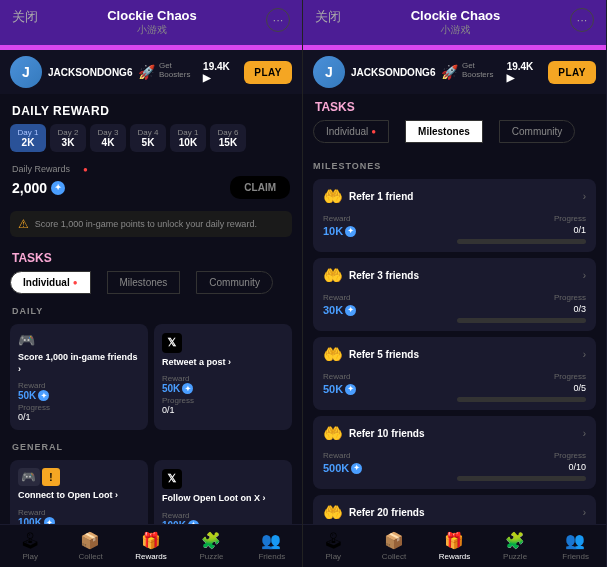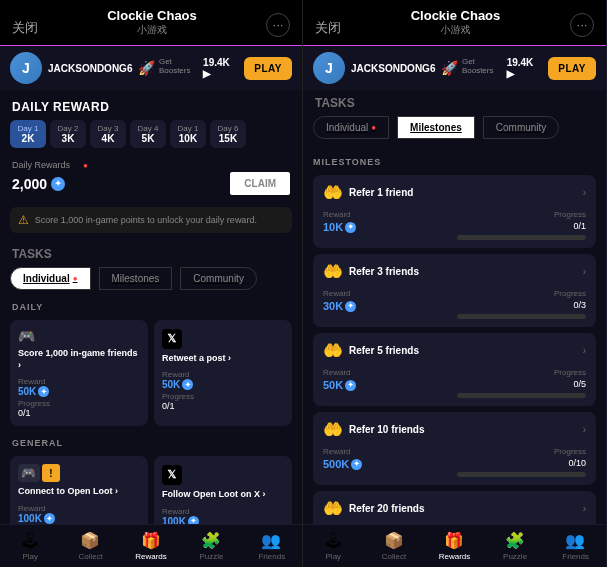--- a/index.html
+++ b/index.html
@@ -19,26 +19,26 @@
       display: flex;
       flex-direction: column;
       overflow: hidden;
       position: relative;
     }
 
     .panel-left { border-right: 1px solid #222; }
 
     
     .header {
-      background: #000000;
+      background: #4c1d95;
       padding: 8px 12px;
       display: flex;
-      align-items: flex-end;
+      align-items: flex-start;
       justify-content: space-between;
-      border-bottom: 1px solid #d946ef;
+      border-bottom: 5px solid #d946ef;
       flex-shrink: 0;
     }
 
     .header-close {
       color: #aaa;
       font-size: 13px;
       cursor: pointer;
     }
 
     .header-title {
@@ -233,24 +233,24 @@
       background: #4a9eff;
       border-radius: 50%;
       display: inline-flex;
       align-items: center;
       justify-content: center;
       font-size: 8px;
       color: #fff;
     }
 
     .claim-btn {
-      background: #ffffff;
+      background: #000000;
       color: #888;
       border: none;
-      border-radius: 2px;
+      border-radius: 10px;
       padding: 6px 14px;
       font-size: 10px;
       font-weight: 600;
       cursor: pointer;
     }
 
     .info-box {
       background: #1a1a1a;
       border-radius: 6px;
       padding: 6px 8px;
@@ -266,31 +266,30 @@
       flex-shrink: 0;
     }
 
     .info-text {
       color: #888;
       font-size: 9px;
     }
 
     
     .tasks-header {
-      color: #737373;
+      color: #f9a8d4;
       font-size: 12px;
       font-weight: 700;
       padding: 6px 12px 6px;
     }
 
     .tabs {
       display: flex;
-      gap: 8px;
+      gap: 16px;
       padding: 0 10px 8px;
-      text-decoration: underline;
     }
 
     .tab {
       background: transparent;
       border: 1px solid #333;
       color: #888;
       padding: 5px 12px;
       font-size: 10px;
       cursor: pointer;
       display: flex;

